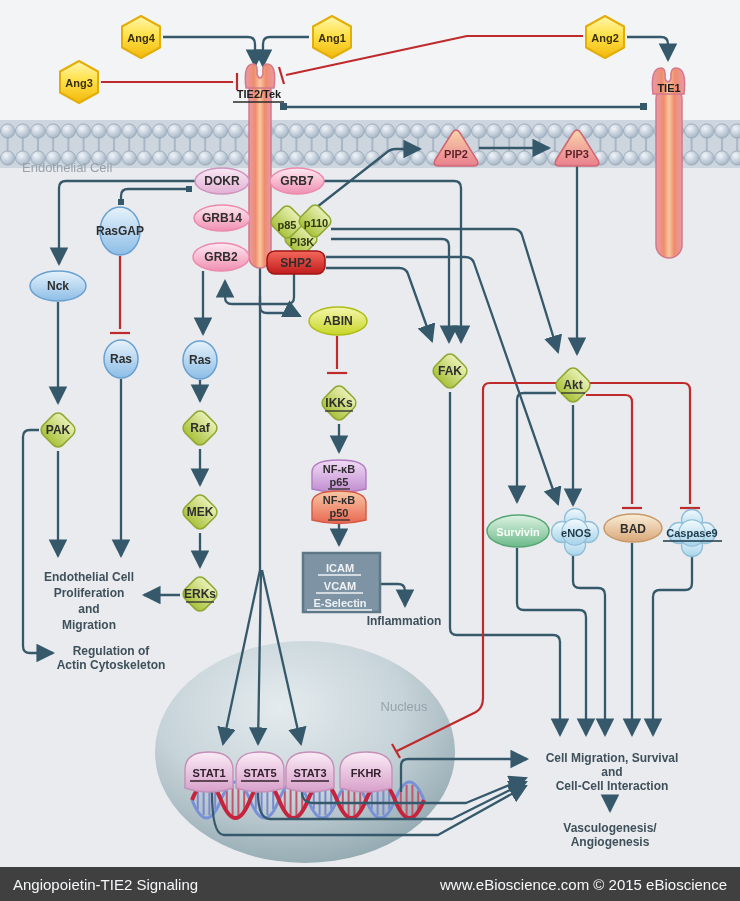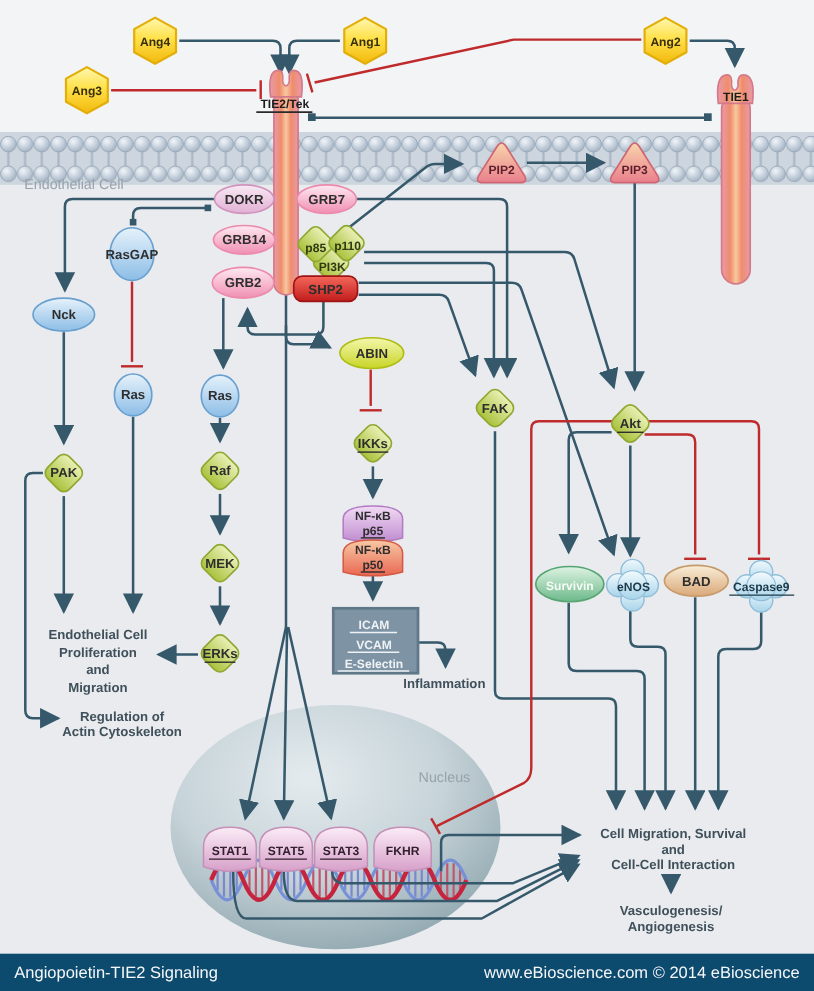--- a/index.html
+++ b/index.html
@@ -4,21 +4,21 @@
 <style>
   html,body{margin:0;padding:0;background:#dfe2e6;}
   #stage{position:relative;width:740px;height:901px;overflow:hidden;
          font-family:"Liberation Sans",sans-serif;background:#eceef1;}
   svg text{font-family:"Liberation Sans",sans-serif;}
   .nodelbl{font-size:12px;font-weight:700;fill:#2e2e2e;text-anchor:middle;}
   .small{font-size:11px;}
   .outtxt{font-size:12px;font-weight:600;fill:#3f505a;text-anchor:middle;}
   .ghost{fill:#97a2ac;font-size:13px;}
   #footer{position:absolute;left:0;bottom:0;width:740px;height:34px;
-          background:#0c4a6e;color:#f5f7f9;display:flex;align-items:center;
+          background:#404040;color:#f5f7f9;display:flex;align-items:center;
           justify-content:space-between;box-sizing:border-box;padding:14px 13px;
           font-size:15px;}
 </style>
 </head>
 <body>
 
 <div id="stage">
 <svg width="740" height="867" viewBox="0 0 740 867">
 <defs>
   <linearGradient id="gYellow" x1="0" y1="0" x2="0" y2="1">
@@ -448,15 +448,15 @@
   <text x="612" y="790" class="outtxt">Cell-Cell Interaction</text>
 </g>
 <g>
   <text x="610" y="832" class="outtxt">Vasculogenesis/</text>
   <text x="610" y="846" class="outtxt">Angiogenesis</text>
 </g>
 </svg>
 
 <div id="footer">
   <span>Angiopoietin-TIE2 Signaling</span>
-  <span>www.eBioscience.com © 2014 eBioscience</span>
+  <span>www.eBioscience.com © 2015 eBioscience</span>
 </div>
 </div>
 
 </body></html>

